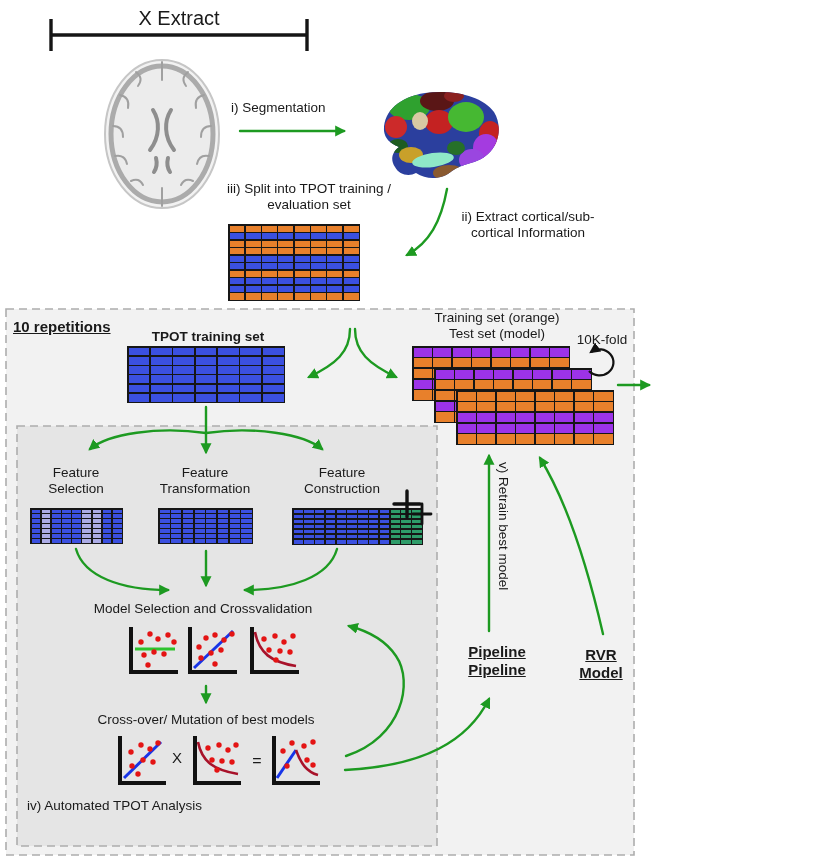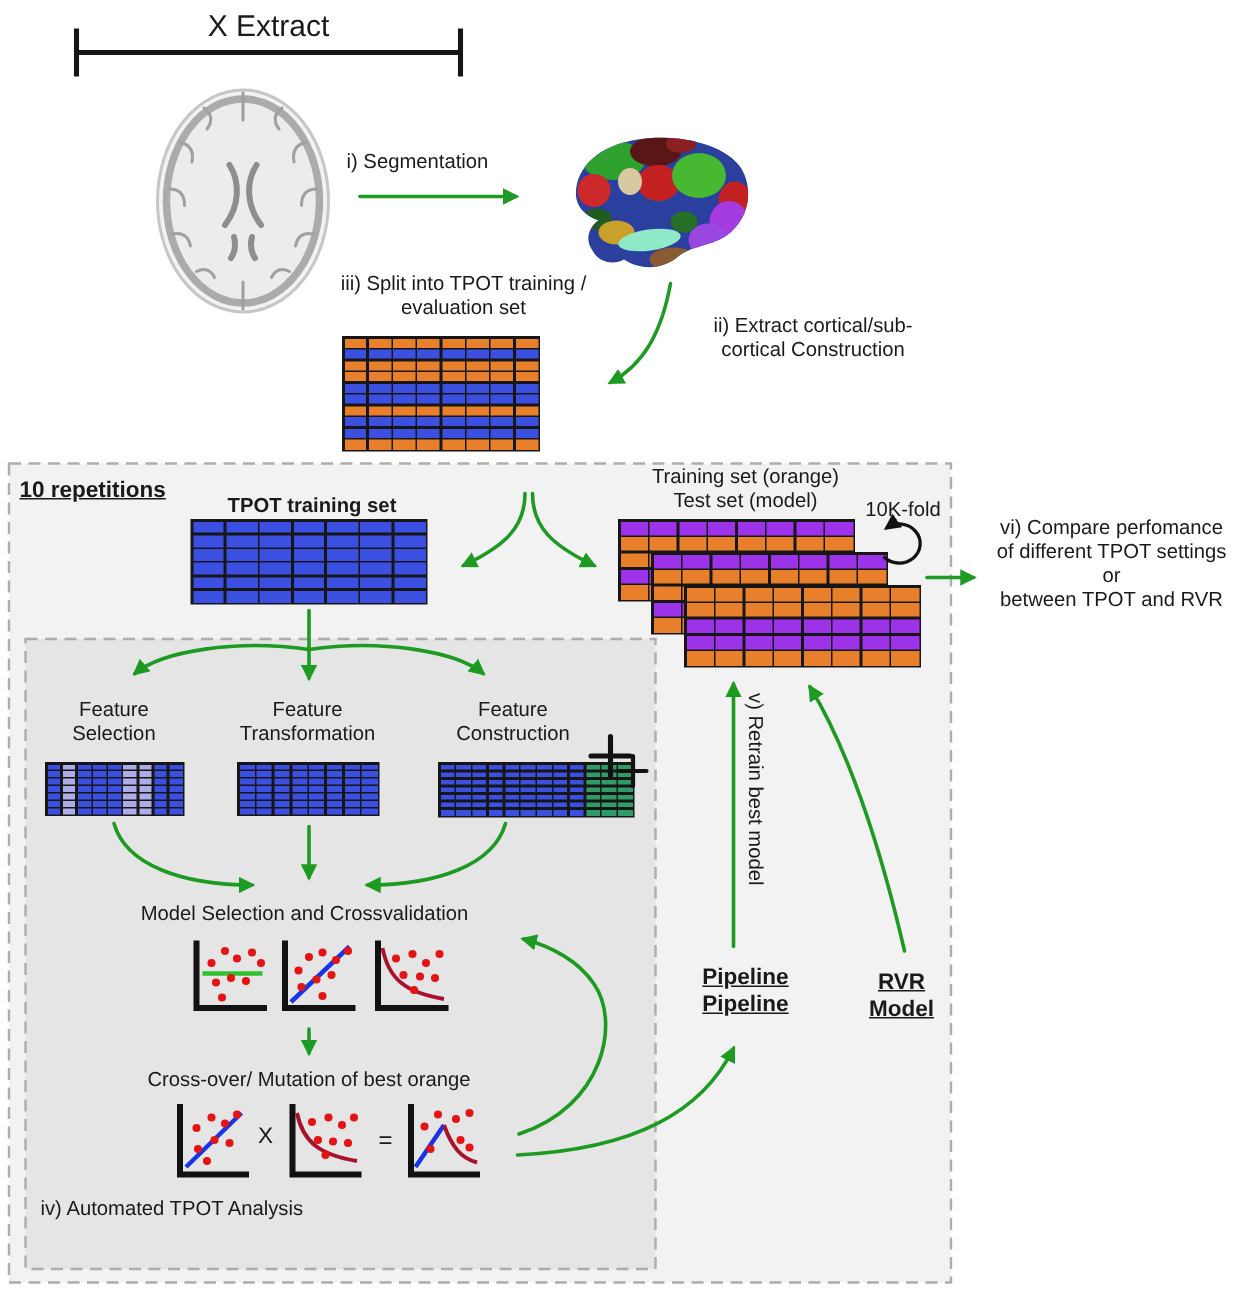--- a/index.html
+++ b/index.html
@@ -551,23 +551,23 @@
 
   <div class="lbl" style="left:179px;top:10px;font-size:20px;">
     <span>X Extract</span>
   </div>
 
 
   <div class="lbl leftal" style="left:231px;top:100px;">
     <span>i) Segmentation</span>
   </div>
 
-  <div class="lbl" style="left:528px;top:209px;margin-left:14px;">
+  <div class="lbl" style="left:528px;top:209px;">
     <div>ii) Extract cortical/sub-</div>
-    <div>cortical Construction</div>
+    <div>cortical Information</div>
   </div>
 
   <div class="lbl" style="left:309px;top:181px;">
     <div>iii) Split into TPOT training /</div>
     <div>evaluation set</div>
   </div>
 
   <div class="lbl leftal bold" style="left:13px;top:319px;font-size:15px;">
     <span>10 repetitions</span>
   </div>
@@ -578,46 +578,40 @@
 
   <div class="lbl" style="left:497px;top:310px;">
     <div>Training set (orange)</div>
     <div>Test set (model)</div>
   </div>
 
   <div class="lbl" style="left:602px;top:332px;">
     <span>10K-fold</span>
   </div>
 
-  <div class="lbl" style="left:741px;top:344px;">
-    <div>vi) Compare perfomance</div>
-    <div>of different TPOT settings</div>
-    <div>or</div>
-    <div>between TPOT and RVR</div>
-  </div>
 
   <div class="lbl" style="left:76px;top:465px;">
     <div>Feature</div>
     <div>Selection</div>
   </div>
   <div class="lbl" style="left:205px;top:465px;">
     <div>Feature</div>
     <div>Transformation</div>
   </div>
   <div class="lbl" style="left:342px;top:465px;">
     <div>Feature</div>
     <div>Construction</div>
   </div>
 
   <div class="lbl" style="left:203px;top:601px;">
     <span>Model Selection and Crossvalidation</span>
   </div>
 
   <div class="lbl" style="left:206px;top:712px;">
-    <span>Cross-over/ Mutation of best orange</span>
+    <span>Cross-over/ Mutation of best models</span>
   </div>
 
   <div class="lbl" style="left:177px;top:750px;font-size:15px;">
     <span>X</span>
   </div>
   <div class="lbl" style="left:257px;top:753px;font-size:16px;">
     <span>=</span>
   </div>
 
   <div class="lbl leftal" style="left:27px;top:798px;">

